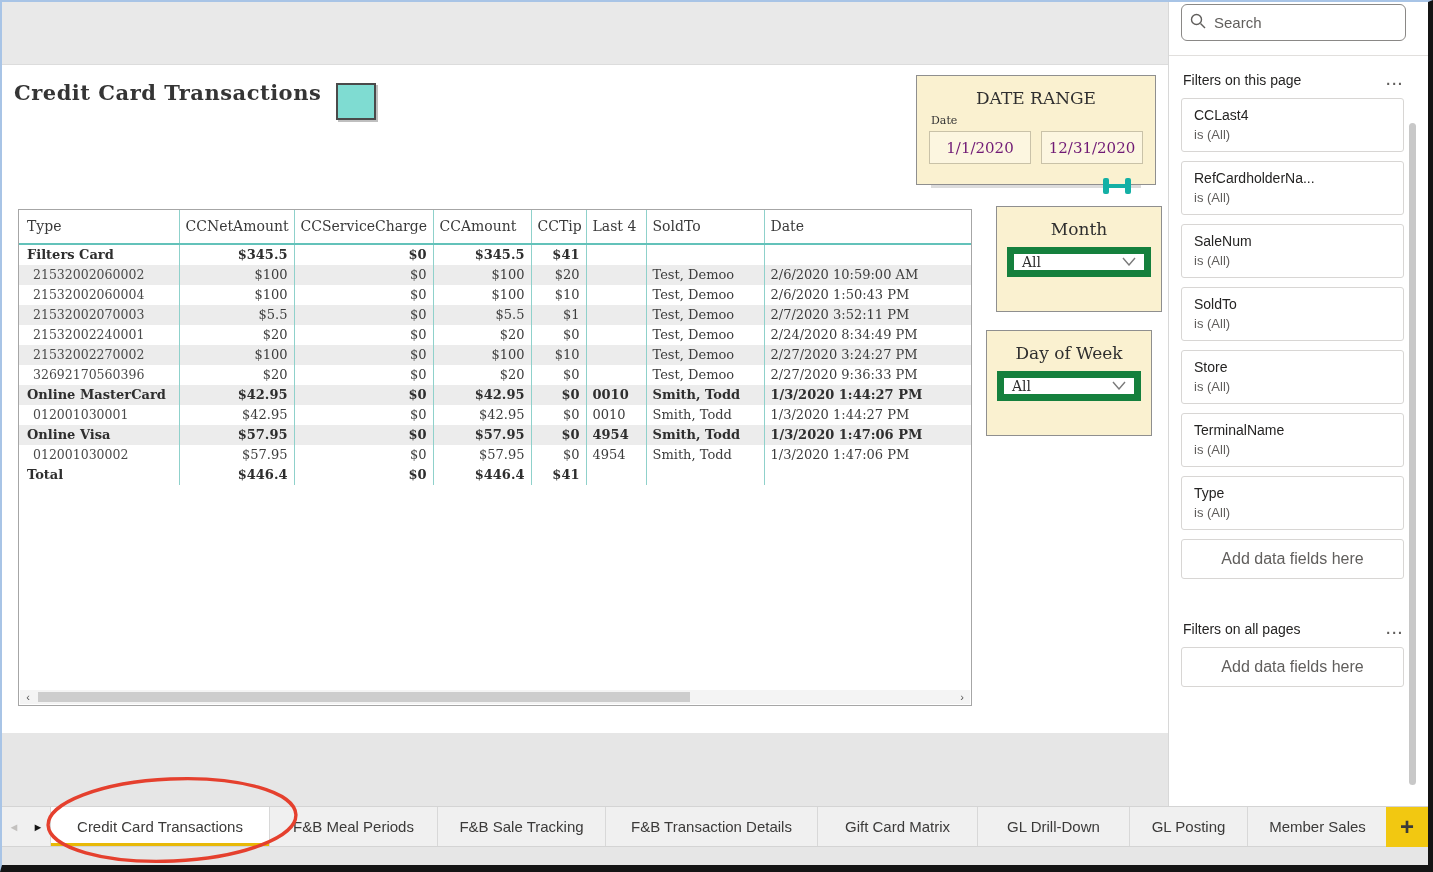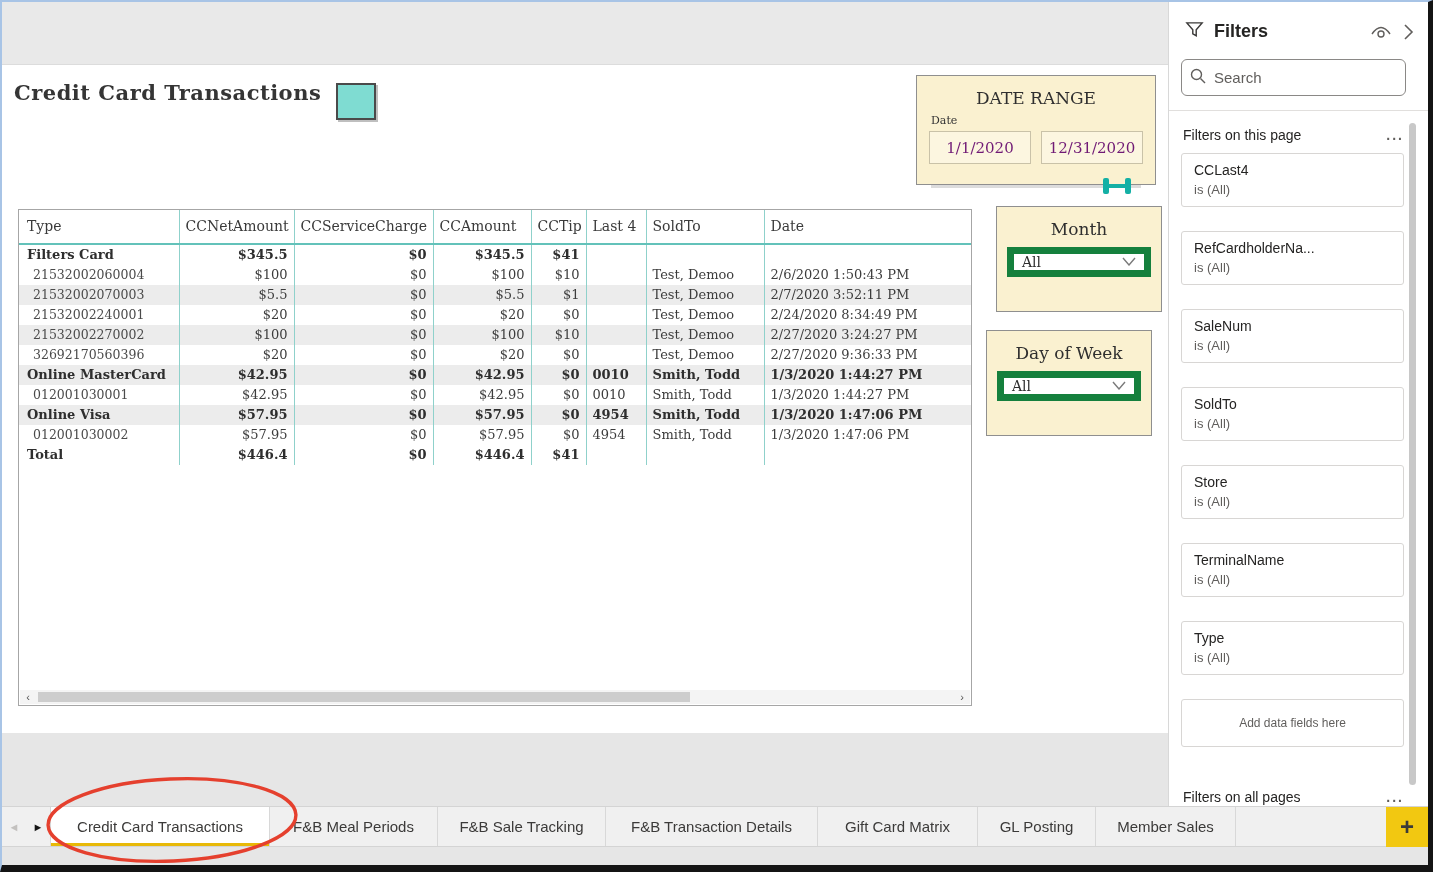--- a/index.html
+++ b/index.html
@@ -93,27 +93,27 @@
     margin: 2px 22px 0 12px; height: 37px; border: 1px solid #8a8886; border-radius: 6px;
     display: flex; align-items: center; padding: 0 8px; background: #fff;
   }
   .fp-search input { border: none; outline: none; font-size: 15px; color: #3b3a39; margin-left: 8px; width: 150px; font-family: "Liberation Sans", sans-serif; background: transparent; }
   .fp-search input::placeholder { color: #605e5c; }
   .fp-divider { border-bottom: 1px solid #e1dfdd; margin-top: 14px; }
   .fp-section { display: flex; align-items: center; justify-content: space-between; padding: 16px 24px 10px 14px; font-size: 14px; color: #252423; }
   .fp-more { color: #605e5c; letter-spacing: 2px; font-weight: bold; cursor: pointer; }
   .fp-cards { padding: 0 24px 0 12px; }
   .filter-card {
-    border: 1px solid #d8d6d4; border-radius: 3px; padding: 8px 10px 9px 12px; margin-bottom: 24px; background: #fff; cursor: pointer;
+    border: 1px solid #d8d6d4; border-radius: 3px; padding: 8px 10px 9px 12px; margin-bottom: 9px; background: #fff; cursor: pointer;
   }
   .filter-card .f-name { font-size: 14px; color: #252423; margin-bottom: 4px; white-space: nowrap; overflow: hidden; }
   .filter-card .f-cond { font-size: 13px; color: #605e5c; }
   .add-fields-card {
-    border: 1px solid #d8d6d4; border-radius: 3px; height: 48px; display: flex; align-items: center; justify-content: center;
-    font-size: 12px; color: #605e5c; margin-bottom: 12px; background: #fff;
+    border: 1px solid #d8d6d4; border-radius: 3px; height: 40px; display: flex; align-items: center; justify-content: center;
+    font-size: 16px; color: #605e5c; margin-bottom: 12px; background: #fff;
   }
   .fp-gap { height: 14px; }
   .fp-scrollbar { position: absolute; right: 12px; top: 121px; width: 7px; height: 662px; background: #c8c8c8; border-radius: 4px; }
 
   
   .tab-bar {
     position: absolute; left: 0; top: 804px; width: 1426px; height: 41px; background: #f0f0f0;
     border-top: 1px solid #d4d4d4; border-bottom: 1px solid #d4d4d4; display: flex; align-items: stretch;
   }
   .tab-nav { width: 24px; display: flex; align-items: center; justify-content: center; font-size: 11px; cursor: pointer; }
@@ -192,20 +192,30 @@
             <tr class="subtotal">
               <td>Filters Card</td>
               <td class="num">$345.5</td>
               <td class="num">$0</td>
               <td class="num">$345.5</td>
               <td class="num">$41</td>
               <td></td>
               <td></td>
               <td></td>
             </tr>
+            <tr class="detail shaded">
+              <td>21532002060002</td>
+              <td class="num">$100</td>
+              <td class="num">$0</td>
+              <td class="num">$100</td>
+              <td class="num">$20</td>
+              <td></td>
+              <td>Test, Demoo</td>
+              <td>2/6/2020 10:59:00 AM</td>
+            </tr>
             <tr class="detail">
               <td>21532002060004</td>
               <td class="num">$100</td>
               <td class="num">$0</td>
               <td class="num">$100</td>
               <td class="num">$10</td>
               <td></td>
               <td>Test, Demoo</td>
               <td>2/6/2020 1:50:43 PM</td>
             </tr>
@@ -331,39 +341,20 @@
               <polyline points="1,1 7,8 13,1" fill="none" stroke="#7a7a7a" stroke-width="1.4"></polyline>
             </svg>
         </span>
       </div>
     </div>
   </div>
 
   <div class="below-canvas"></div>
 
   <div class="filters-pane">
-    <div class="fp-header">
-      <span>
-        <svg width="19" height="19" viewBox="0 0 20 20">
-            <path d="M2 3 h16 l-6.2 7.2 v6.3 l-3.6 -2 v-4.3 z" fill="none" stroke="#3b3a39" stroke-width="1.5"></path>
-          </svg>
-      </span>
-      <span class="fp-title">Filters</span>
-      <span class="hicon">
-        <svg width="20" height="14" viewBox="0 0 20 14">
-            <path d="M1 9 Q10 -4 19 9" fill="none" stroke="#605e5c" stroke-width="1.4"></path>
-            <circle cx="10" cy="9" r="3" fill="none" stroke="#605e5c" stroke-width="1.4"></circle>
-          </svg>
-      </span>
-      <span class="hicon">
-        <svg width="11" height="16" viewBox="0 0 11 16">
-            <polyline points="2,1 9,8 2,15" fill="none" stroke="#605e5c" stroke-width="1.6"></polyline>
-          </svg>
-      </span>
-    </div>
 
     <div class="fp-search">
       <span>
         <svg width="16" height="16" viewBox="0 0 16 16">
             <circle cx="6.5" cy="6.5" r="5" fill="none" stroke="#605e5c" stroke-width="1.4"></circle>
             <line x1="10.5" y1="10.5" x2="15" y2="15" stroke="#605e5c" stroke-width="1.4"></line>
           </svg>
       </span>
       <input type="text" placeholder="Search" style="">
     </div>
@@ -426,20 +417,21 @@
 
   <div class="tab-bar">
     <div class="tab-nav prev">◄</div>
     <div class="tab-nav next">►</div>
 
     <div class="tab active" style="width: 220px;">Credit Card Transactions</div>
       <div class="tab" style="width: 168px;">F&amp;B Meal Periods</div>
       <div class="tab" style="width: 168px;">F&amp;B Sale Tracking</div>
       <div class="tab" style="width: 212px;">F&amp;B Transaction Details</div>
       <div class="tab" style="width: 160px;">Gift Card Matrix</div>
+      <div class="tab" style="width: 152px;">GL Drill-Down</div>
       <div class="tab" style="width: 118px;">GL Posting</div>
       <div class="tab" style="width: 140px;">Member Sales</div>
       <div class="add-tab-btn">+</div>
   </div>
   <div class="bottom-strip"></div>
 
   <svg class="annotation" width="268" height="100" viewBox="0 0 268 100">
     <ellipse cx="134" cy="50" rx="124" ry="41" fill="none" stroke="#e5402e" stroke-width="3.4" transform="rotate(-2.5 134 50)"></ellipse>
   </svg>
 

